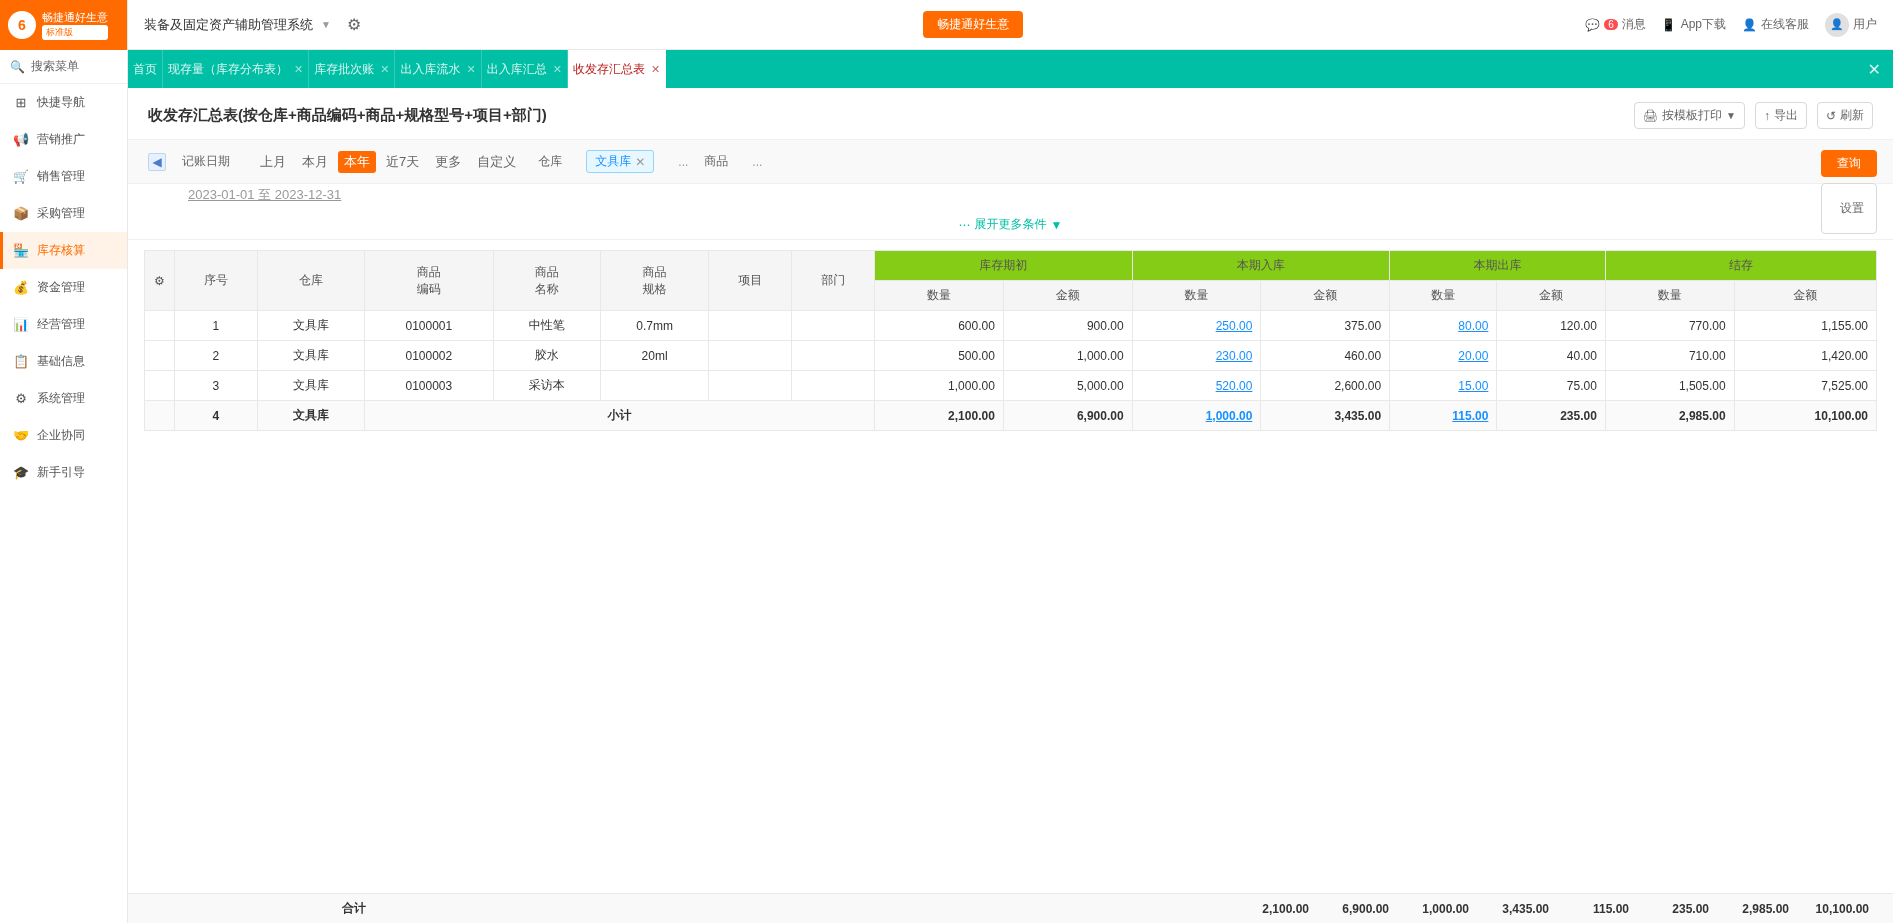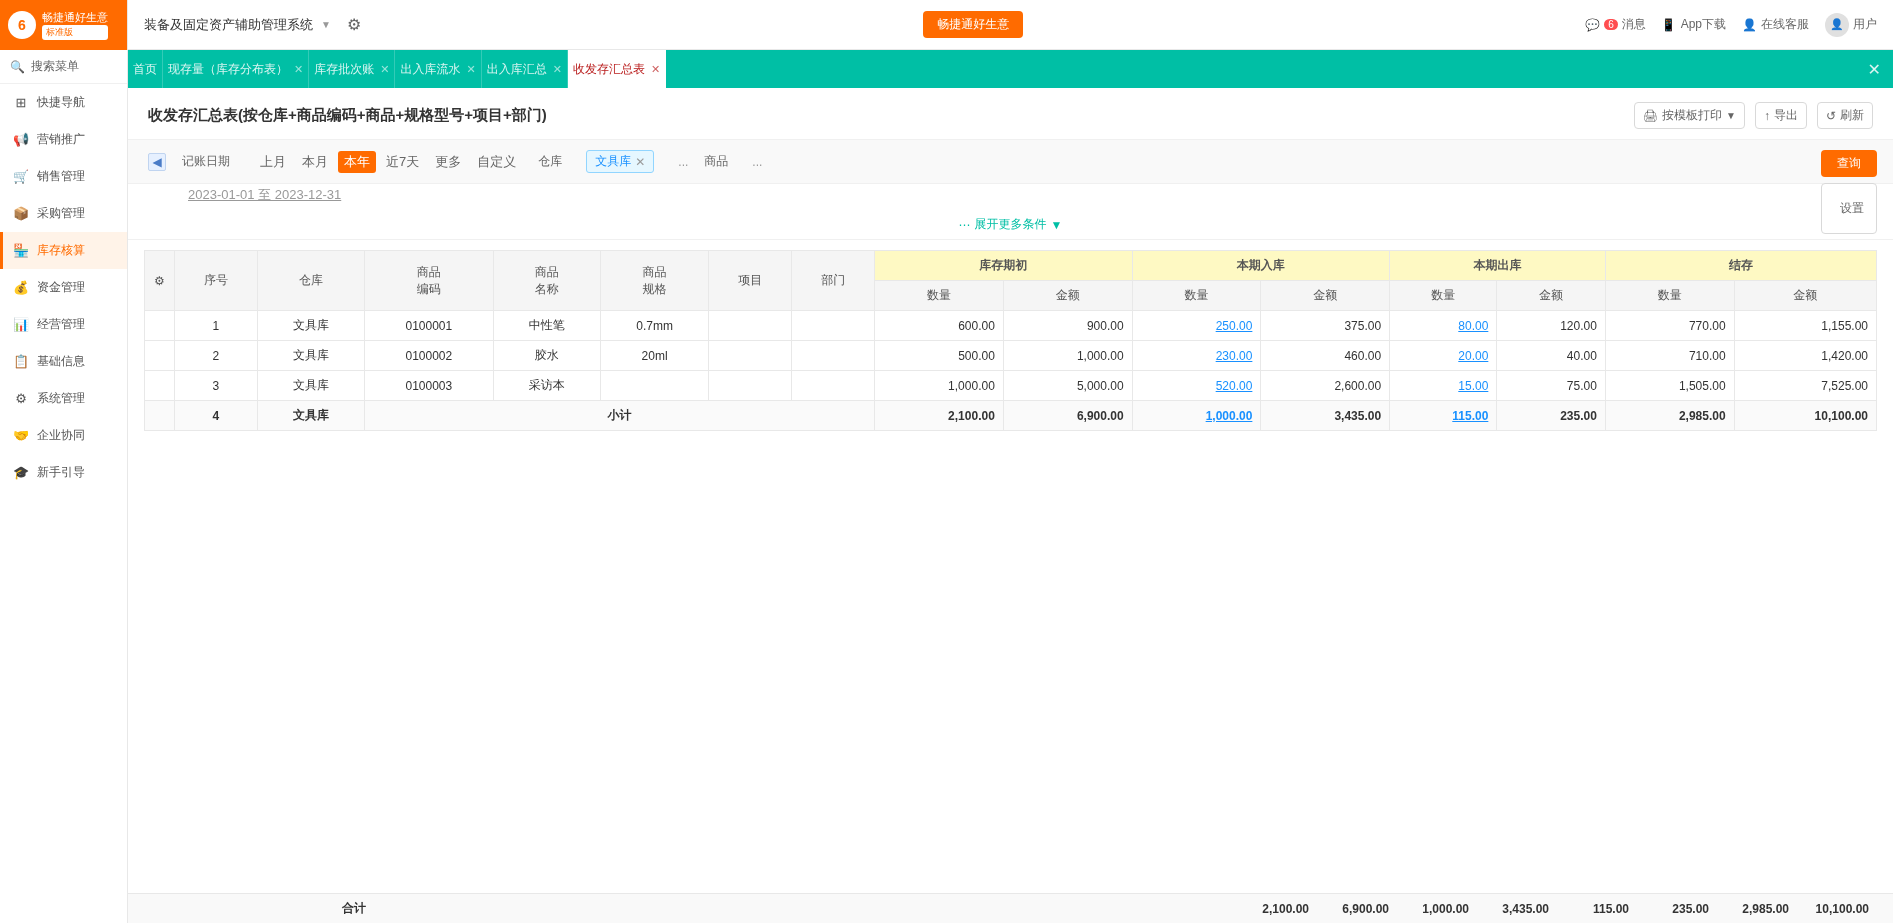--- a/index.html
+++ b/index.html
@@ -58,21 +58,21 @@
     
     .expand-filter-row { display: flex; align-items: center; justify-content: center; padding: 6px; border-bottom: 1px solid #f0f0f0; }
     .expand-filter-btn { color: #00bfa5; cursor: pointer; font-size: 12px; display: flex; align-items: center; gap: 4px; }
     .query-btn { background: #ff6b00; color: #fff; border: none; padding: 5px 16px; border-radius: 4px; cursor: pointer; font-size: 12px; }
     .setting-btn { background: #fff; color: #666; border: 1px solid #d9d9d9; padding: 16px 12px; border-radius: 4px; cursor: pointer; font-size: 12px; text-align: right; }
 
     
     .table-container { flex: 1; overflow: auto; padding: 10px 16px; }
     table { width: 100%; border-collapse: collapse; font-size: 12px; }
     thead tr th { background: #f5f5f5; padding: 6px 8px; text-align: center; border: 1px solid #e8e8e8; color: #555; font-weight: normal; white-space: nowrap; }
-    thead tr th.group-header { background: #fef9c3; font-weight: bold; }
+    thead tr th.group-header { background: #84cc16; font-weight: normal; }
     tbody tr td { padding: 6px 8px; text-align: center; border: 1px solid #e8e8e8; color: #333; }
     tbody tr.subtotal td { font-weight: bold; background: #fafafa; }
     .link-text { color: #1890ff; text-decoration: underline; cursor: pointer; }
     .table-settings-col { width: 30px; }
     .num-col { text-align: right; }
 
     
     .collapse-arrow { background: #e6f0ff; border: 1px solid #c0d4f0; color: #4a7cc7; width: 18px; height: 18px; display: flex; align-items: center; justify-content: center; cursor: pointer; border-radius: 2px; font-size: 12px; }
 
     

